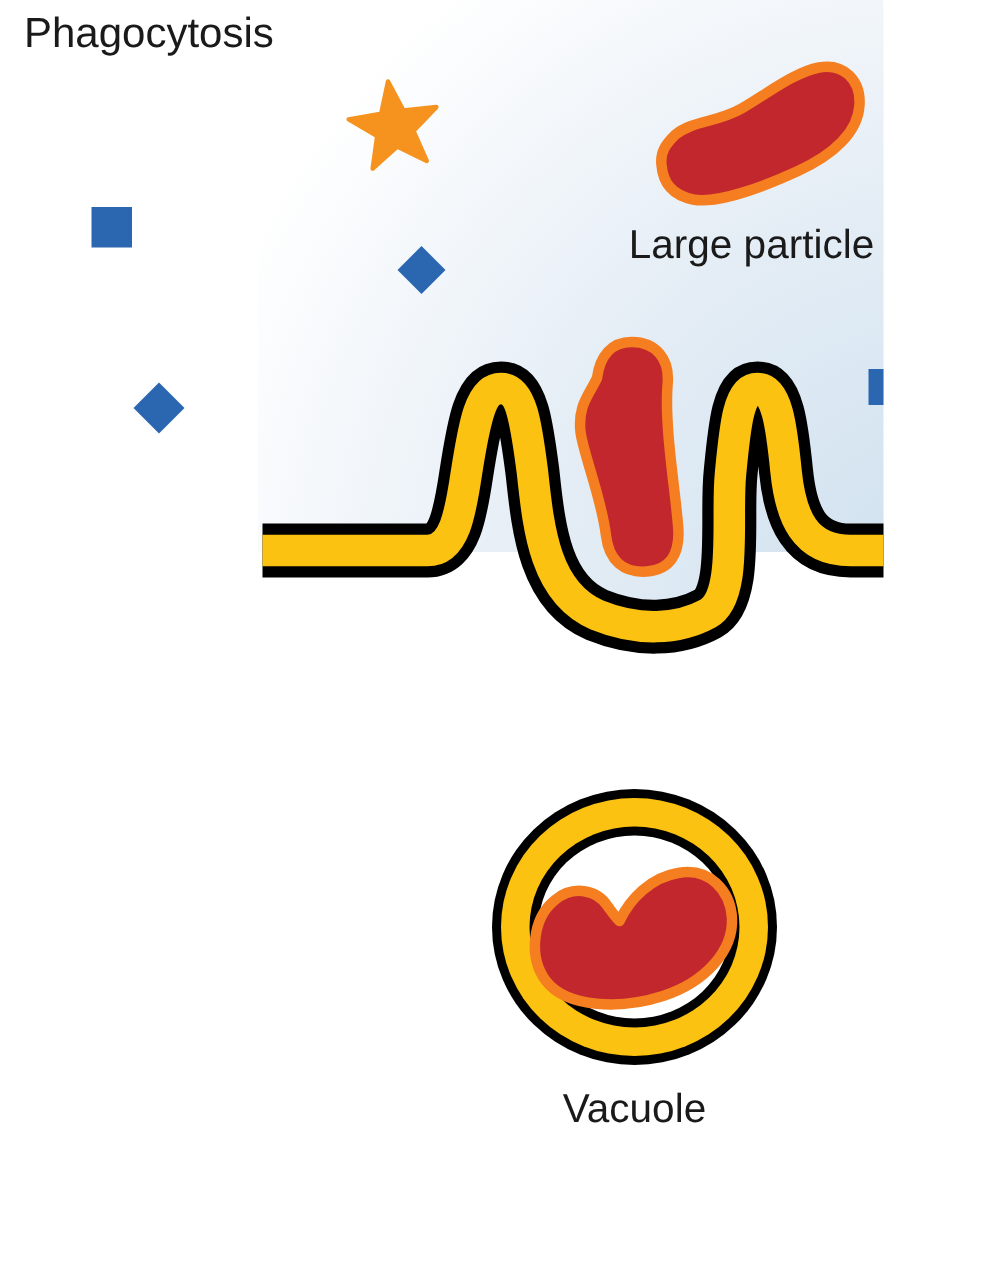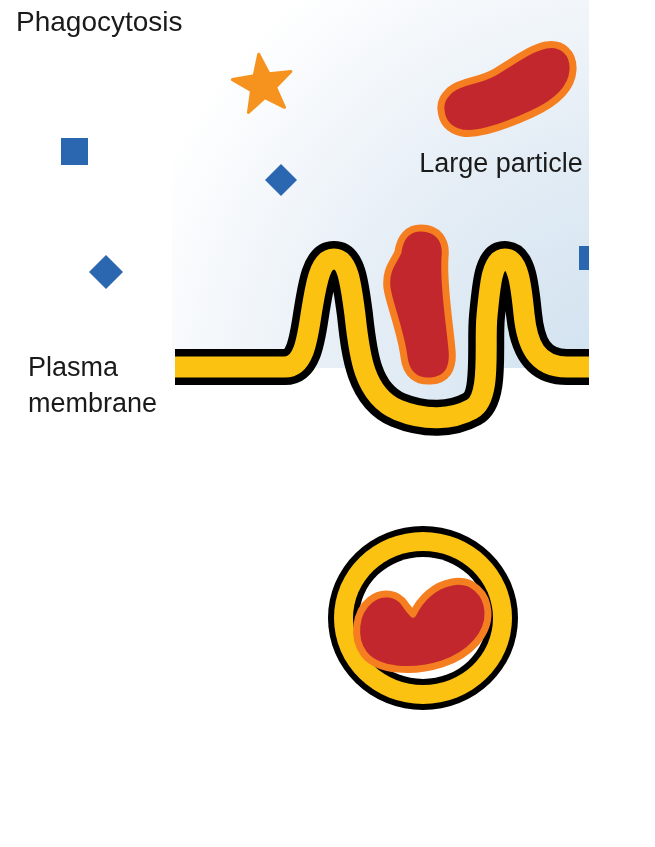--- a/index.html
+++ b/index.html
@@ -95,15 +95,15 @@
              C 414 673 378 672 364 654
              C 352 638 355 612 370 600
              C 382 590 398 593 405 604
              C 408 608 410 611 413 614 Z"></path>
   </svg>
 
   <div class="label title" style="left:16px; top:3px;">Phagocytosis</div>
 
   <div class="label centered" style="left:400px; top:145px; width:202px;text-align:center;">Large particle</div>
 
-  <div class="label" style="left:28px; top:349px; width:150px;">Plasma membrane</div>
 
+  <div class="label centered" style="left:343px; top:721px; width:160px;">Vacuole</div>
 </div>
 
 </body></html>

